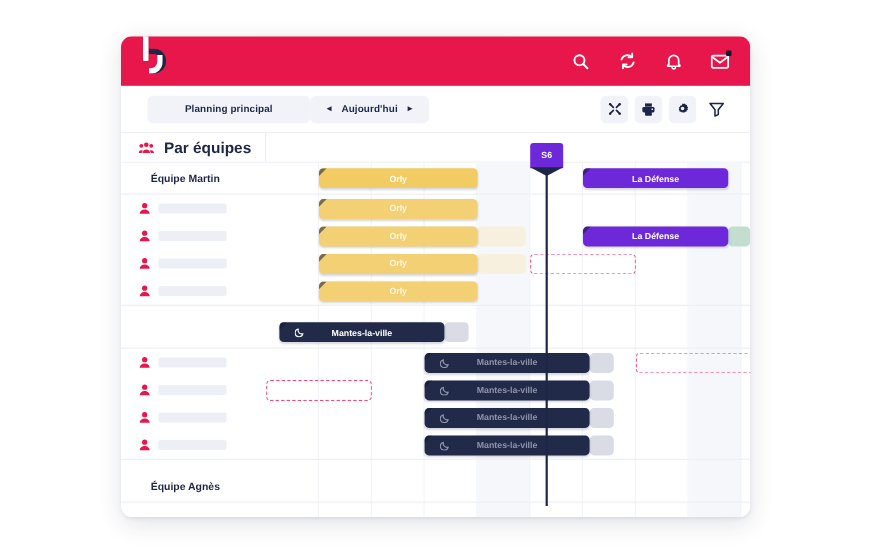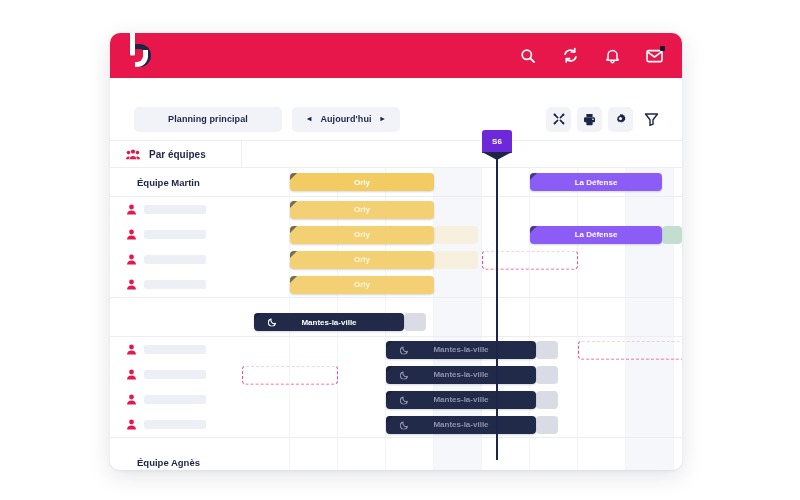--- a/index.html
+++ b/index.html
@@ -74,22 +74,20 @@
     background: #15172b;
   }
 
   
   .toolbar {
     height: 42px;
     background: #ffffff;
     display: flex;
     align-items: center;
     padding: 0 18px 0 24px;
-    gap: 10px;
-    margin-top: 20px;
   }
   .pill {
     height: 25px;
     background: #f1f3f8;
     border-radius: 5px;
     display: flex; align-items: center; justify-content: center;
     font-size: 9px; font-weight: bold; color: #1d2646;
     cursor: pointer;
     letter-spacing: .1px;
   }
@@ -116,21 +114,21 @@
     display: flex;
   }
   .lane-label {
     width: 132px;
     display: flex; align-items: center; gap: 9px;
     padding-left: 16px;
     border-right: 1px solid #eceef4;
     flex: none;
   }
   .lane-label .ttl {
-    font-size: 10px; font-weight: bold; color: #1d2646;
+    font-size: 14px; font-weight: bold; color: #1d2646;
   }
   .weekcells { display: flex; flex: 1; position: relative; }
   .wcell {
     width: 48px; flex: none;
     display: flex; align-items: center; justify-content: center;
     font-size: 8px; font-weight: bold; color: #1d2646;
     border-right: 1px solid #f2f4f8;
     position: relative;
   }
 
@@ -240,21 +238,21 @@
   }
   .bar .fold {
     position: absolute; left: 0; top: 0;
     width: 0; height: 0;
     border-left: 7px solid rgba(20,25,45,.55);
     border-bottom: 7px solid transparent;
   }
   .bar .moon { position: absolute; left: 14px; top: 50%; transform: translateY(-50%); }
   .bar.orly   { background: #f2cb63; }
   .bar.orly.muted { background: #f3d073; color: #fdf6e2; }
-  .bar.green  { background: #8b5cf6; }
+  .bar.green  { background: #6d28d9; }
   .bar.night  { background: #222a49; }
   .bar.night.muted { color: #8e93ab; }
   .bar.nation { background: #6a71c4; }
 
   .tail {
     position: absolute;
     top: 50%; transform: translateY(-50%);
     height: 18px;
     border-radius: 4px;
     z-index: -1;

